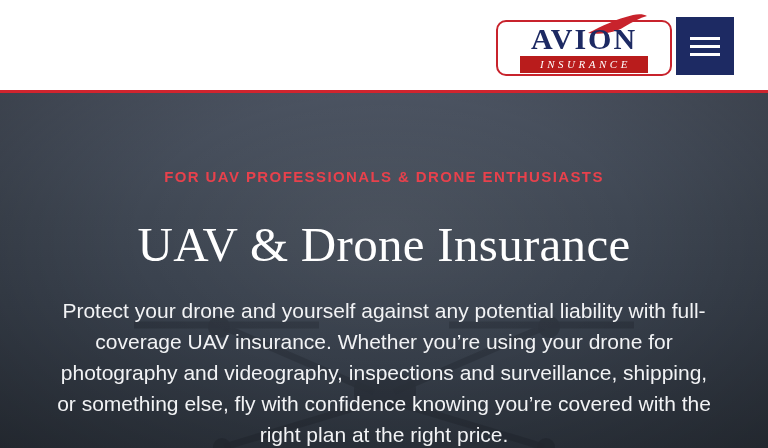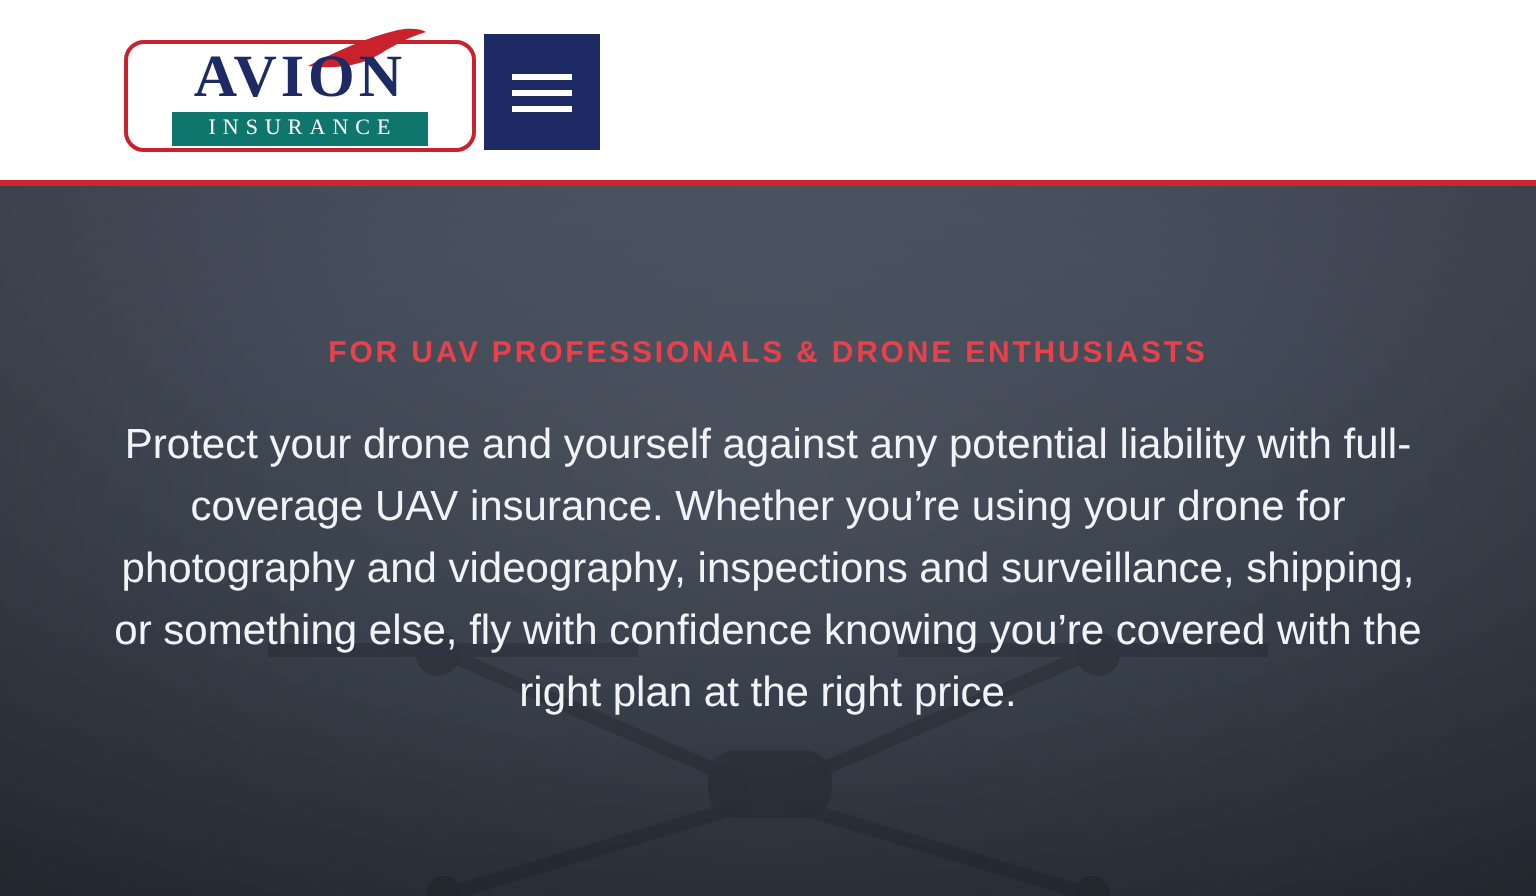--- a/index.html
+++ b/index.html
@@ -17,21 +17,21 @@
     overflow: hidden;
   }
 
   
   .header {
     position: relative;
     height: 92px;
     background: #ffffff;
     display: flex;
     align-items: center;
-    justify-content: flex-start;
+    justify-content: flex-end;
     padding: 0 18px 0 56px;
     z-index: 5;
   }
   .header-rule {
     position: absolute;
     left: 0;
     top: 90px;
     width: 100%;
     height: 3px;
     background: #d0242e;
@@ -72,24 +72,25 @@
     letter-spacing: 2px;
     color: #1d2a63;
     line-height: 30px;
   }
   .logo-ins-wrap {
     position: absolute;
     left: 30px;
     top: 44px;
     width: 128px;
     height: 17px;
-    background: #0f766e;
+    background: #b91c1c;
     display: flex;
     align-items: center;
     justify-content: center;
+    font-style: italic;
   }
   .logo-ins {
     font-family: "Liberation Serif", serif;
     font-size: 11px;
     letter-spacing: 3.5px;
     color: #ffffff;
     line-height: 11px;
     padding-left: 3px;
   }
 
@@ -210,18 +211,19 @@
         <circle cx="475" cy="30" r="11"></circle>
         <circle cx="148" cy="150" r="9"></circle>
         <circle cx="472" cy="150" r="9"></circle>
       </g>
     </svg>
 
     <div class="hero-vignette"></div>
 
     <div class="hero-inner">
       <div class="eyebrow">FOR UAV PROFESSIONALS &amp; DRONE ENTHUSIASTS</div>
+      <h1 class="hero-title">UAV &amp; Drone Insurance</h1>
       <p class="hero-sub">Protect your drone and yourself against any potential liability with full-coverage UAV insurance. Whether you’re using your drone for photography and videography, inspections and surveillance, shipping, or something else, fly with confidence knowing you’re covered with the right plan at the right price.</p>
     </div>
 
   </div>
 
 </div>
 
 </body></html>

